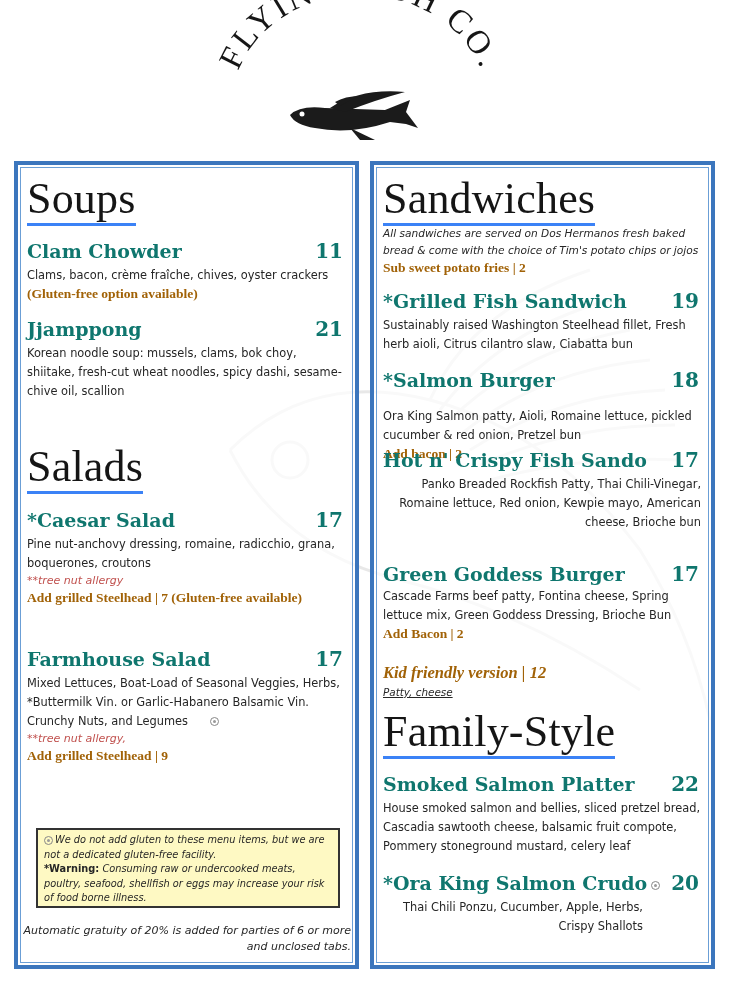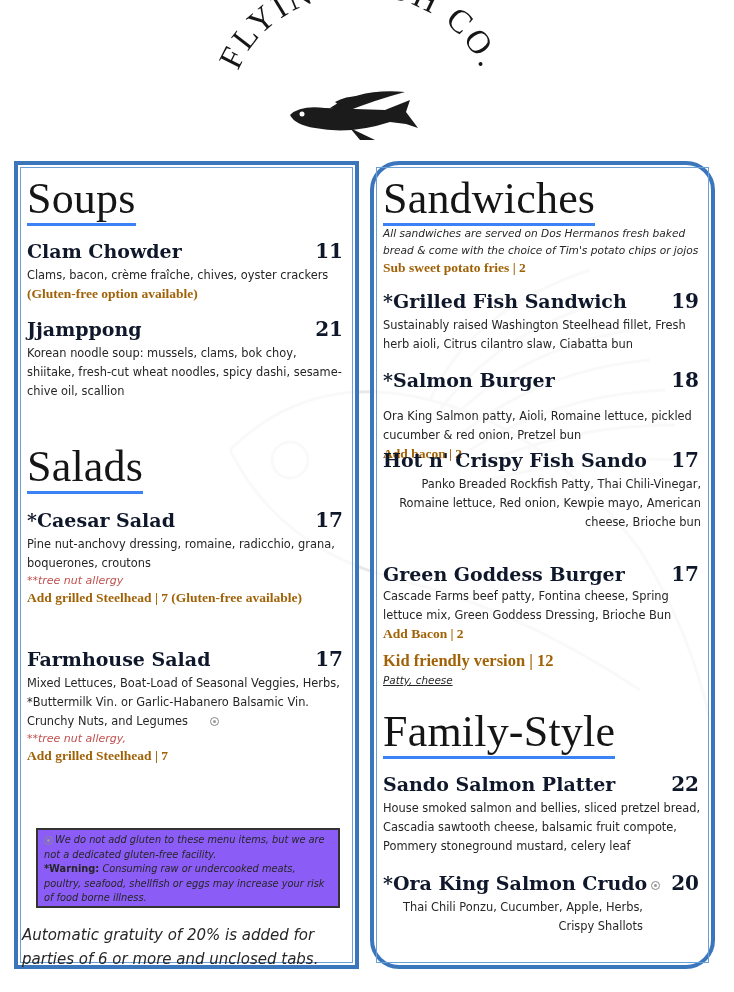--- a/index.html
+++ b/index.html
@@ -21,32 +21,32 @@
     .panel {
       position: absolute; box-sizing: border-box;
       border: 4px solid #3b76bd;
       background: rgba(255,255,255,0.72);
     }
     .panel::before {
       content: ""; position: absolute; left: 2px; top: 2px; right: 2px; bottom: 2px;
       border: 1px solid #6b9fd6; pointer-events: none;
     }
     .panel-left { left: 14px; top: 161px; width: 345px; height: 808px; }
-    .panel-right { left: 370px; top: 161px; width: 345px; height: 808px; border-radius: 29px; }
+    .panel-right { left: 370px; top: 161px; width: 345px; height: 808px; }
     .inner { position: absolute; left: 9px; right: 10px; top: 0; }
 
     .section-title {
       font-family: "Liberation Serif", serif; font-weight: normal;
       font-size: 44px; line-height: 48px; color: #151515;
       display: inline-block; border-bottom: 3px solid #3b82f6; padding-bottom: 0; margin: 0;
       letter-spacing: 0.2px;
     }
     .item-head {
       display: flex; justify-content: space-between; align-items: baseline;
-      font-family: "DejaVu Serif", serif; font-weight: bold; color: #0f172a;
+      font-family: "DejaVu Serif", serif; font-weight: bold; color: #0f766e;
       font-size: 19px; line-height: 24px;
     }
     .item-head .price { font-size: 20px; padding-right: 2px; }
     .desc {
       font-family: "DejaVu Sans", sans-serif; font-size: 11.4px; line-height: 19px; color: #262626;
     }
     .addon {
       font-family: "Liberation Serif", serif; font-weight: bold; font-size: 13.5px; line-height: 17px; color: #a16207;
     }
     .allergy {
@@ -61,26 +61,26 @@
     }
     .gf-mark::after {
       content: ""; position: absolute; left: 2px; top: 2px; width: 3px; height: 3px; border-radius: 50%; background: #999;
     }
     .abs { position: absolute; left: 0; right: 0; }
 
     .notice-box {
       position: absolute; left: 18px; width: 304px; top: 663px; height: 80px;
       border: 2px solid #333; box-sizing: border-box; padding: 3px 6px;
       font-family: "DejaVu Sans", sans-serif; font-style: italic; font-size: 9.8px; line-height: 14.5px; color: #262626;
-      background: #8b5cf6;
+      background: #fef9c3;
     }
     .notice-box .warn { font-style: normal; font-weight: bold; }
     .gratuity {
-      position: absolute; left: 4px; right: 4px; top: 758px; text-align: left;
-      font-family: "DejaVu Sans", sans-serif; font-style: italic; font-size: 15px; line-height: 24px; color: #262626;
+      position: absolute; left: 4px; right: 4px; top: 758px; text-align: right;
+      font-family: "DejaVu Sans", sans-serif; font-style: italic; font-size: 11px; line-height: 16px; color: #262626;
     }
   </style>
 </head>
 <body>
 
 <div class="logo">
   <svg viewBox="0 0 320 150">
     <defs>
       <path id="arc" d="M 32 105 A 128 110 0 0 1 288 105"></path>
     </defs>
@@ -154,21 +154,21 @@
         <span>Farmhouse Salad</span>
         <span class="price">17</span>
       </div>
       <div class="desc" style="margin-top:3px;">Mixed Lettuces, Boat-Load of Seasonal Veggies, Herbs,</div>
       <div class="desc">*Buttermilk Vin. or Garlic-Habanero Balsamic Vin.</div>
       <div class="desc">
         <span>Crunchy Nuts, and Legumes</span>
         <span class="gf-mark" style="margin-left:18px;"></span>
       </div>
       <div class="allergy">**tree nut allergy,</div>
-      <div class="addon">Add grilled Steelhead | 7</div>
+      <div class="addon">Add grilled Steelhead | 9</div>
     </div>
   </div>
 
   <div class="notice-box">
     <span class="gf-mark" style="margin-left:0;margin-right:2px;"></span><span>We do not add gluten to these menu items, but we are not a dedicated gluten-free facility.</span><br>
     <span class="warn">*Warning:</span>
     <span>Consuming raw or undercooked meats, poultry, seafood, shellfish or eggs may increase your risk of food borne illness.</span>
   </div>
   <div class="gratuity">Automatic gratuity of 20% is added for parties of 6 or more and unclosed tabs.</div>
 </div>
@@ -209,30 +209,30 @@
       <div class="desc" style="margin-top:3px;">Panko Breaded Rockfish Patty, Thai Chili-Vinegar, Romaine lettuce, Red onion, Kewpie mayo, American cheese, Brioche bun</div>
     </div>
 
     <div class="abs" style="top:397px;">
       <div class="item-head">
         <span>Green Goddess Burger</span>
         <span class="price">17</span>
       </div>
       <div class="desc" style="margin-top:1px;">Cascade Farms beef patty, Fontina cheese, Spring lettuce mix, Green Goddess Dressing, Brioche Bun</div>
       <div class="addon">Add Bacon | 2</div>
-      <div class="addon" style="font-size:16.5px;line-height:22px;margin-top:8px;">Kid friendly version | 12</div>
+      <div class="addon" style="font-size:16.5px;line-height:22px;margin-top:20px;font-style:italic;">Kid friendly version | 12</div>
       <div class="italic-note" style="font-size:10.4px;text-decoration:underline;">Patty, cheese</div>
     </div>
 
     <div class="abs" style="top:543px;">
       <h2 class="section-title">Family-Style</h2>
     </div>
     <div class="abs" style="top:607px;">
       <div class="item-head">
-        <span>Sando Salmon Platter</span>
+        <span>Smoked Salmon Platter</span>
         <span class="price">22</span>
       </div>
       <div class="desc" style="margin-top:3px;">House smoked salmon and bellies, sliced pretzel bread, Cascadia sawtooth cheese, balsamic fruit compote, Pommery stoneground mustard, celery leaf</div>
     </div>
     <div class="abs" style="top:706px;">
       <div class="item-head">
         <span>
           <span>*Ora King Salmon Crudo</span><span class="gf-mark"></span>
         </span>
         <span class="price">20</span>

